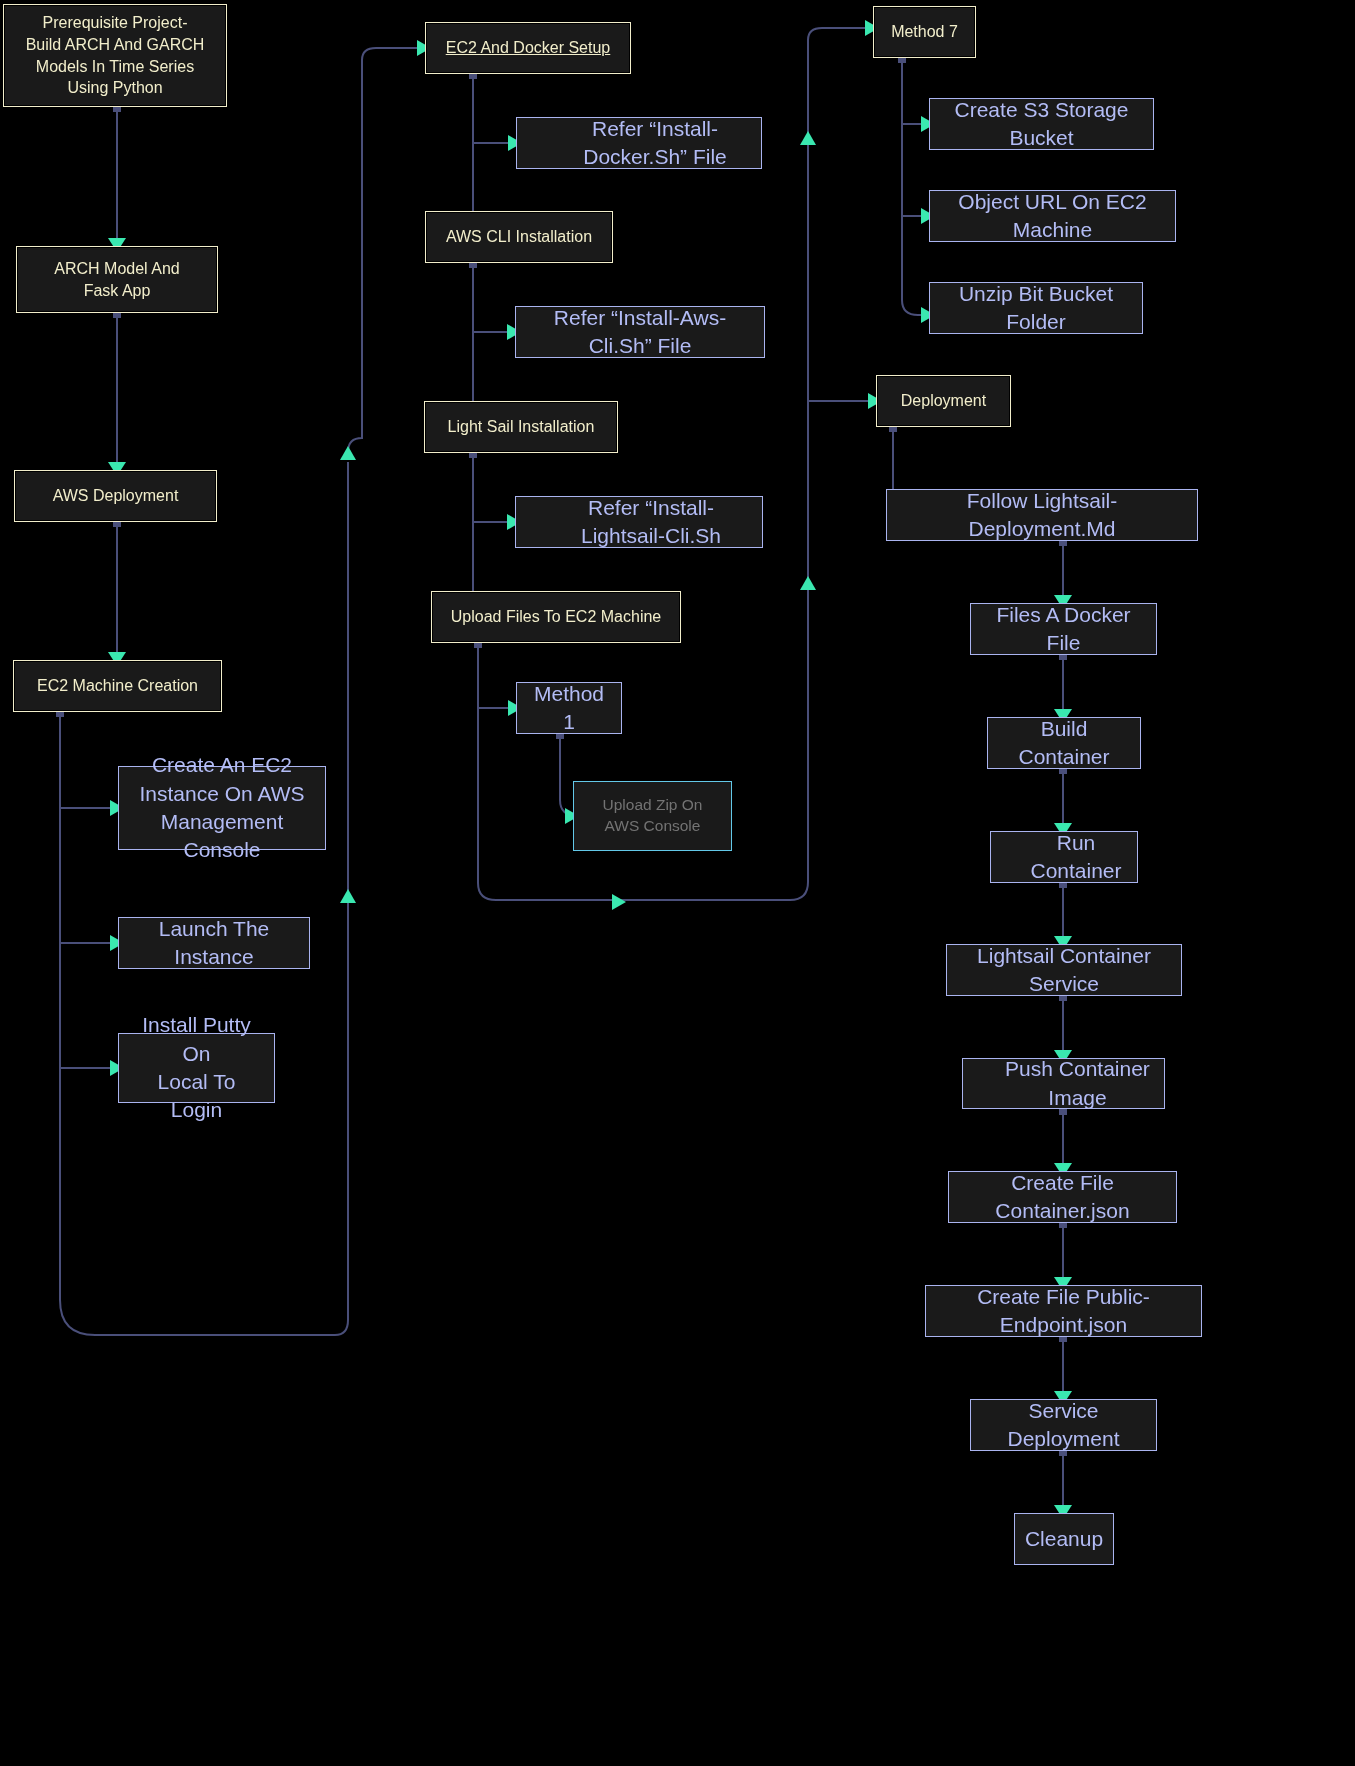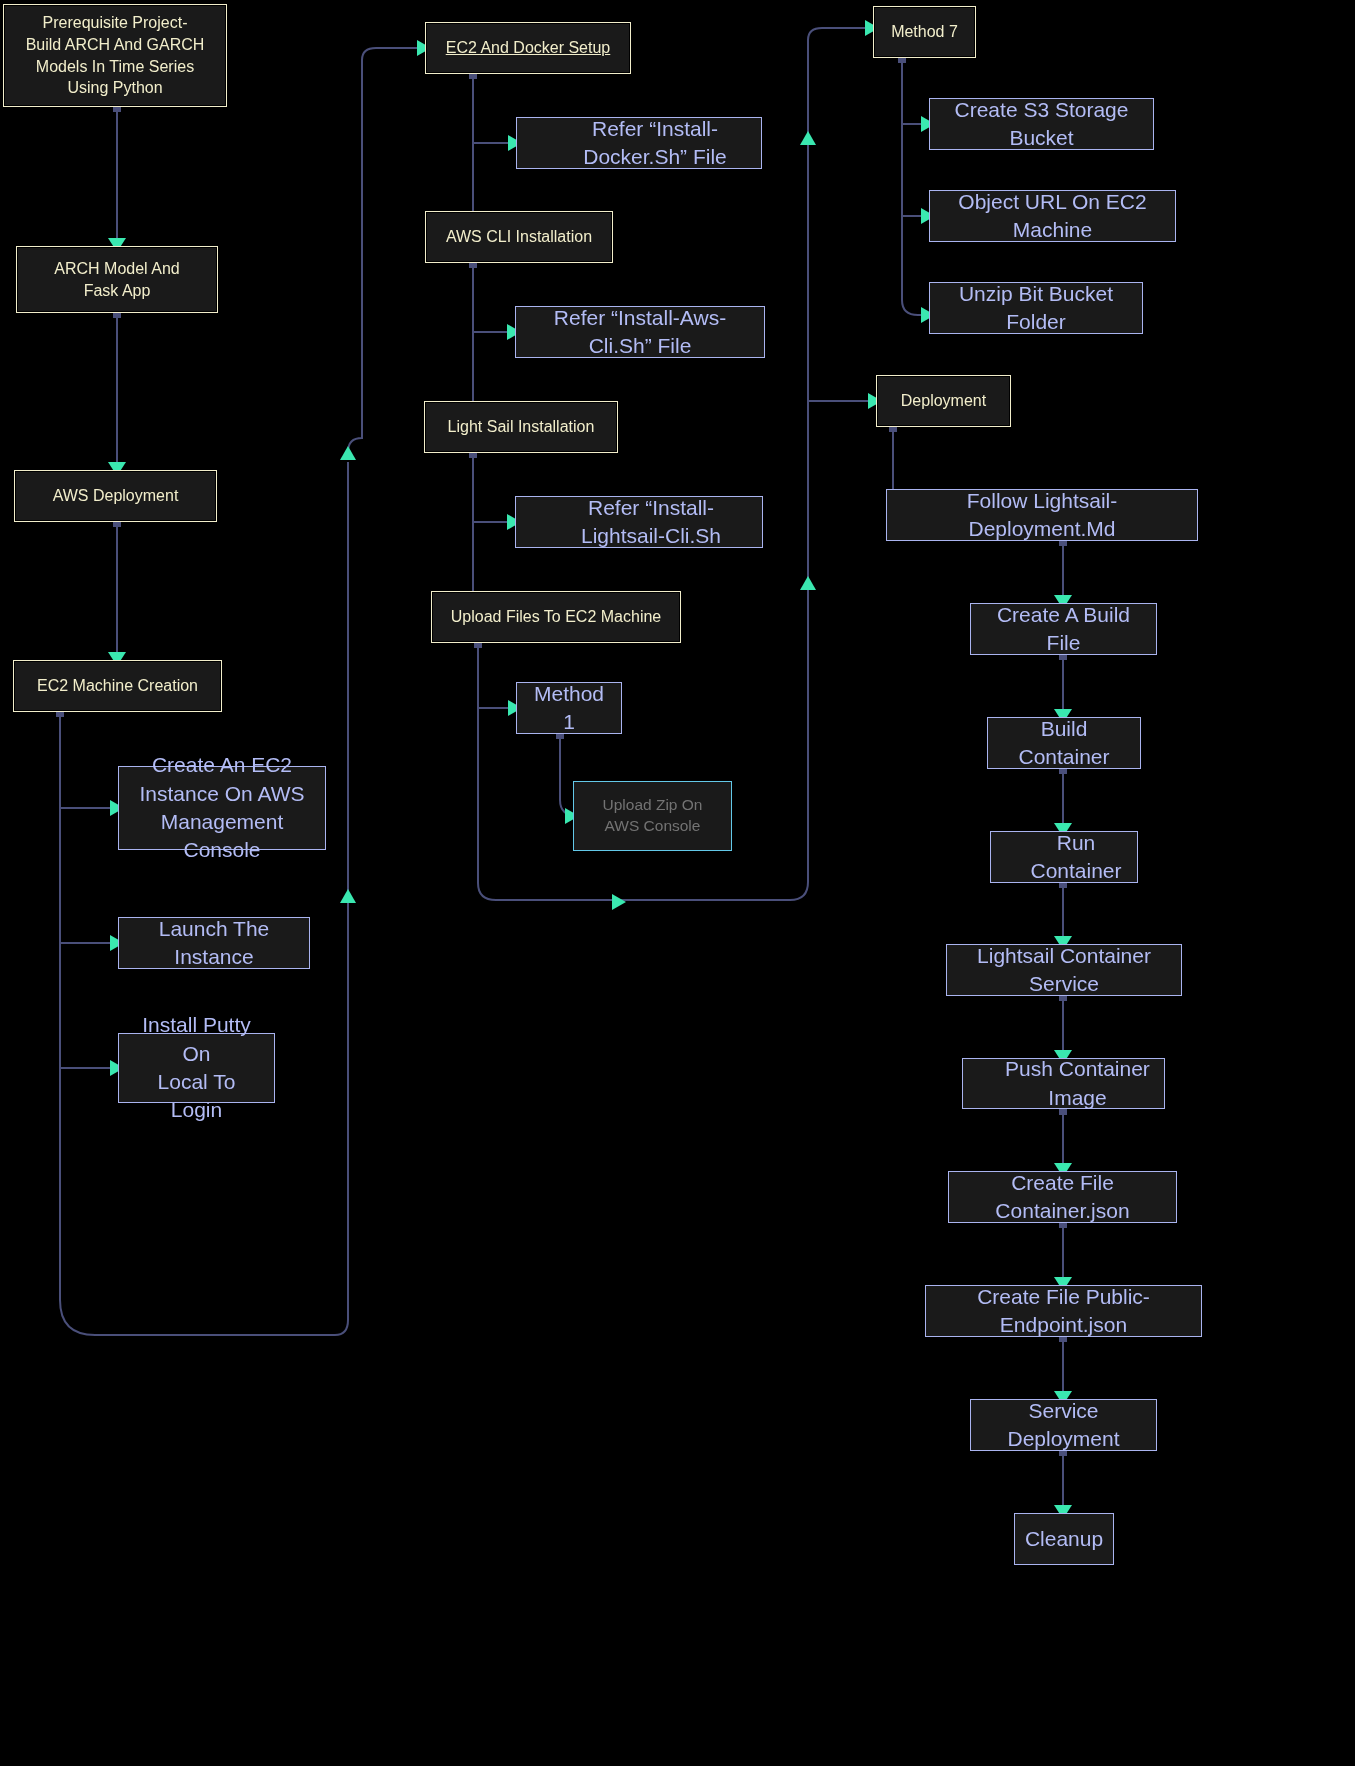--- a/index.html
+++ b/index.html
@@ -212,21 +212,21 @@
       <div class="node sub" style="left: 929px; top: 282px; width: 214px; height: 52px;">
         <span class="txt">Unzip Bit Bucket Folder</span>
       </div>
       <div class="node primary" style="left: 876px; top: 375px; width: 135px; height: 52px;">
         <span class="txt">Deployment</span>
       </div>
       <div class="node sub" style="left: 886px; top: 489px; width: 312px; height: 52px;">
         <span class="txt">Follow Lightsail-Deployment.Md</span>
       </div>
       <div class="node sub" style="left: 970px; top: 603px; width: 187px; height: 52px;">
-        <span class="txt">Create A Build File</span>
+        <span class="txt">Files A Docker File</span>
       </div>
       <div class="node sub" style="left: 987px; top: 717px; width: 154px; height: 52px;">
         <span class="txt">Build Container</span>
       </div>
       <div class="node sub" style="left: 990px; top: 831px; width: 148px; height: 52px; padding-left: 36px;">
         <span class="txt">Run Container</span>
       </div>
       <div class="node sub" style="left: 946px; top: 944px; width: 236px; height: 52px;">
         <span class="txt">Lightsail Container Service</span>
       </div>

